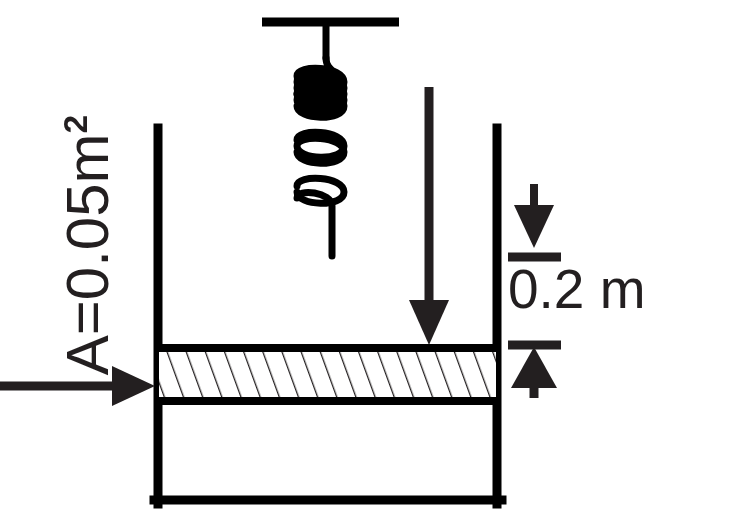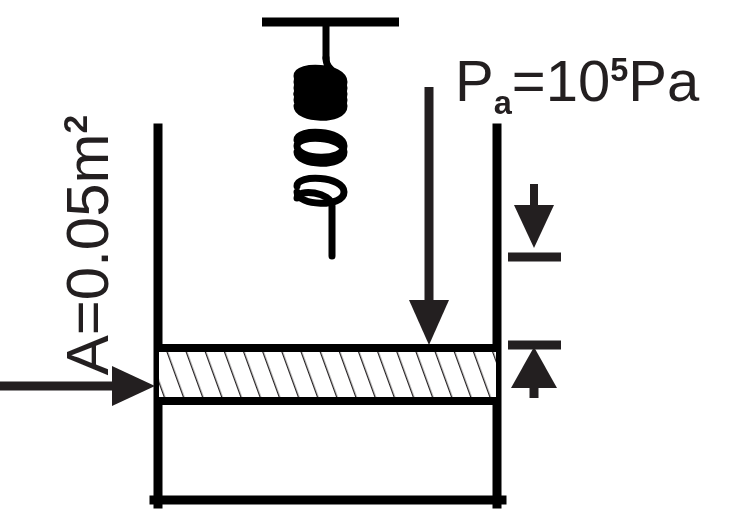--- a/index.html
+++ b/index.html
@@ -167,18 +167,16 @@
         <polygon points="534,347 511,388, 557,388" fill="#231f20"></polygon>
       </g>
     </g>
 
   </svg>
 
   <div class="lbl" id="label-area">
     <span>A=0.05m</span><span class="sup">2</span>
   </div>
 
-  <div class="lbl" id="label-pressure">
-    <span>P</span><span class="sub">a</span><span>=</span><span>10</span><span class="sup">5</span><span>Pa</span>
-  </div>
 
+  <div class="lbl" id="label-height">0.2 m</div>
 
 </div>
 
 </body></html>

